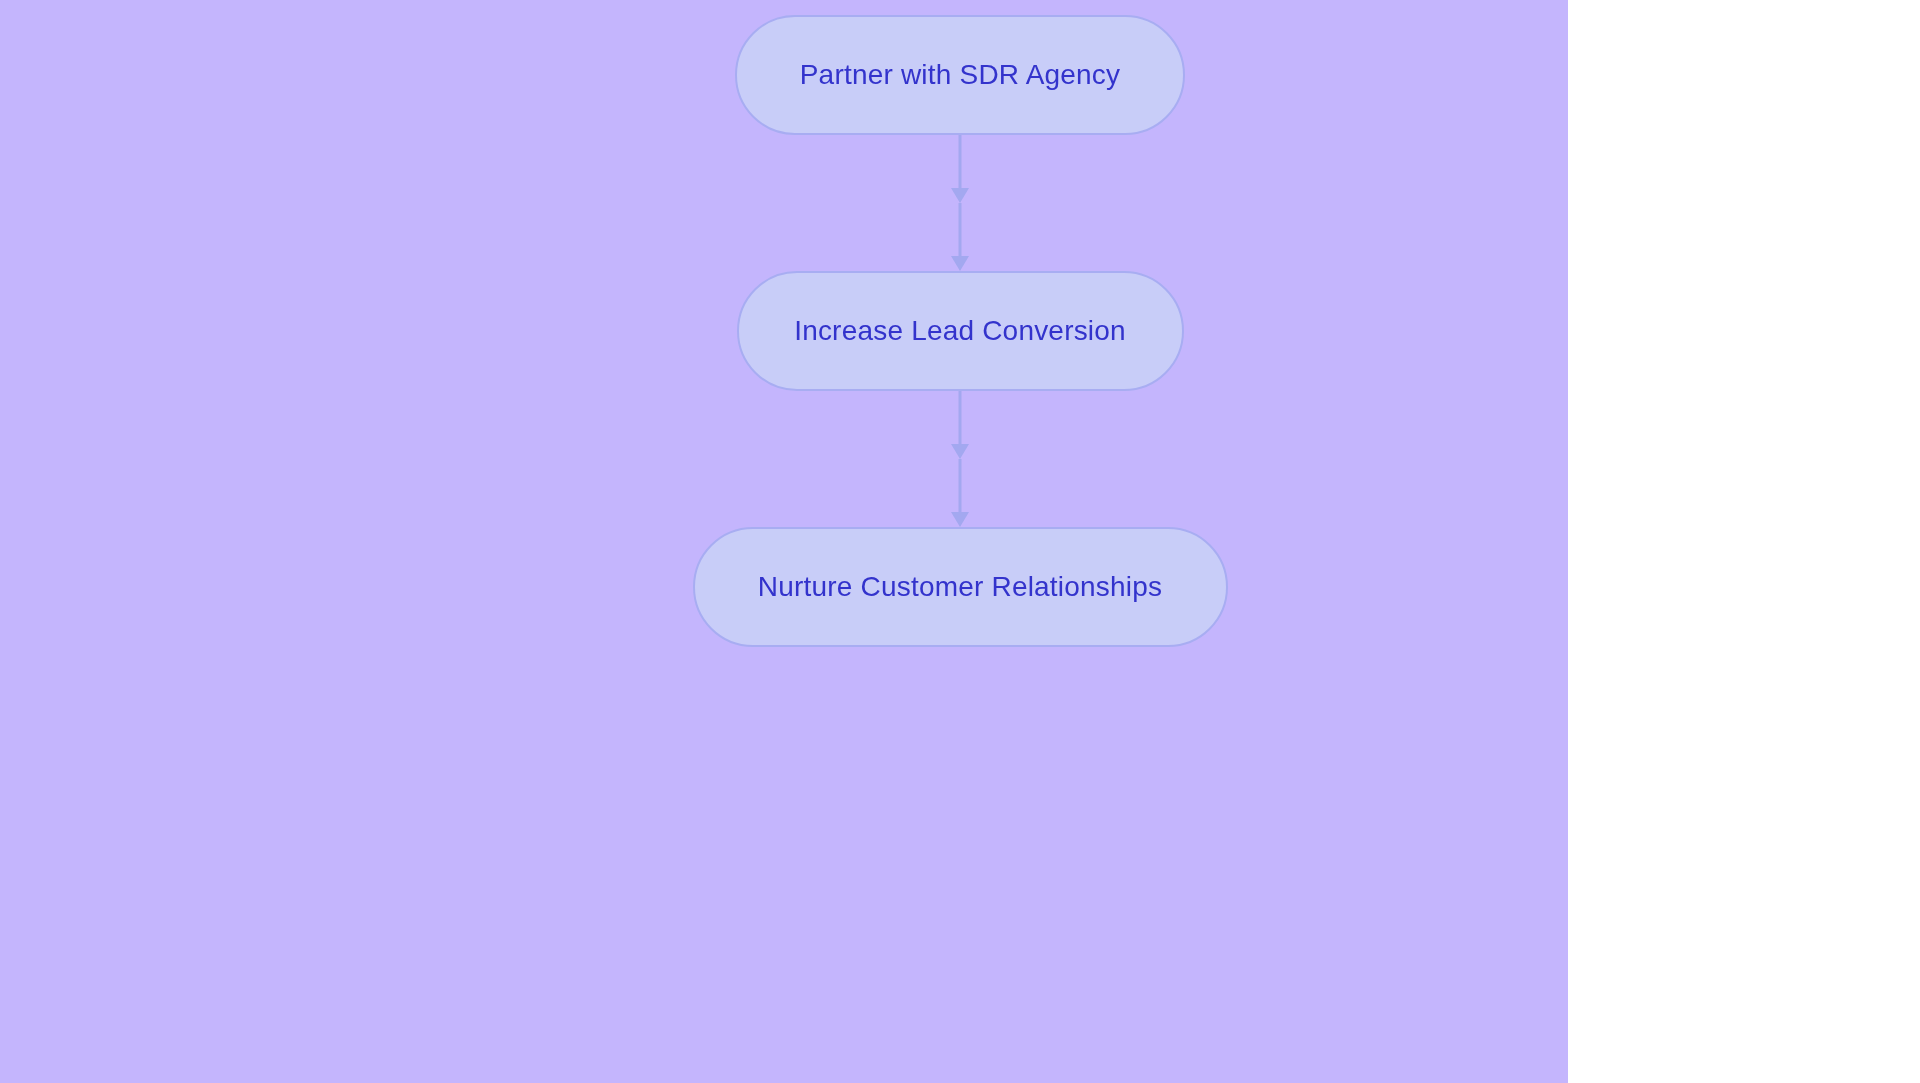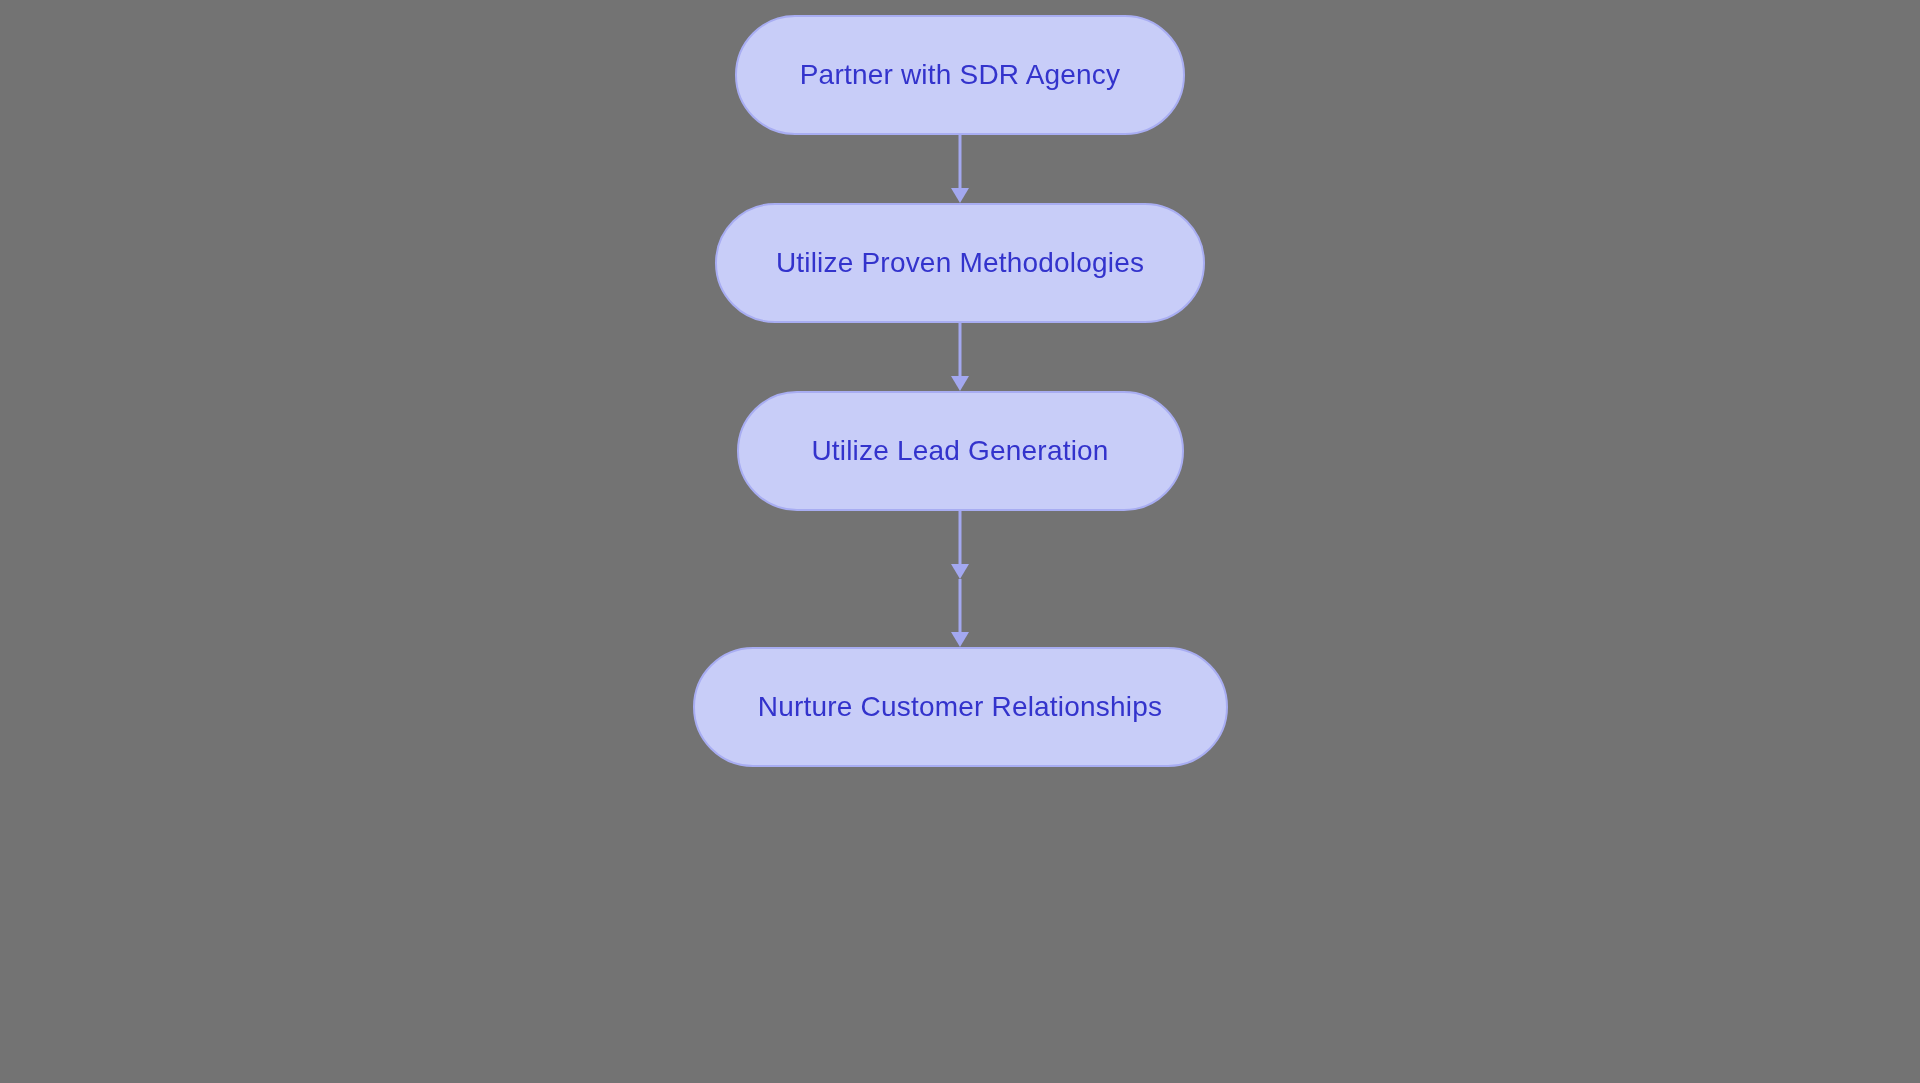--- a/index.html
+++ b/index.html
@@ -10,23 +10,23 @@
   }
   body {
     width: 1920px;
     height: 1083px;
     overflow: hidden;
     font-family: "Liberation Sans", "DejaVu Sans", sans-serif;
   }
 
   #flow-canvas {
     position: relative;
-    width: 1920px;
+    width: 1568px;
     height: 1083px;
-    background: #737373;
+    background: #c4b5fd;
   }
 
   .flow-column {
     position: absolute;
     left: 0;
     top: 0;
     width: 1920px;
     height: 1083px;
     display: flex;
     flex-direction: column;
@@ -104,31 +104,28 @@
 
     <div class="node node-w1">
       <span class="node-label">Partner with SDR Agency</span>
     </div>
 
     <div class="connector">
       <div class="line"></div>
       <div class="arrowhead"></div>
     </div>
 
-    <div class="node node-w2">
-      <span class="node-label">Utilize Proven Methodologies</span>
-    </div>
 
     <div class="connector">
       <div class="line"></div>
       <div class="arrowhead"></div>
     </div>
 
     <div class="node node-w3">
-      <span class="node-label">Utilize Lead Generation</span>
+      <span class="node-label">Increase Lead Conversion</span>
     </div>
 
     <div class="connector">
       <div class="line"></div>
       <div class="arrowhead"></div>
     </div>
 
 
     <div class="connector">
       <div class="line"></div>

